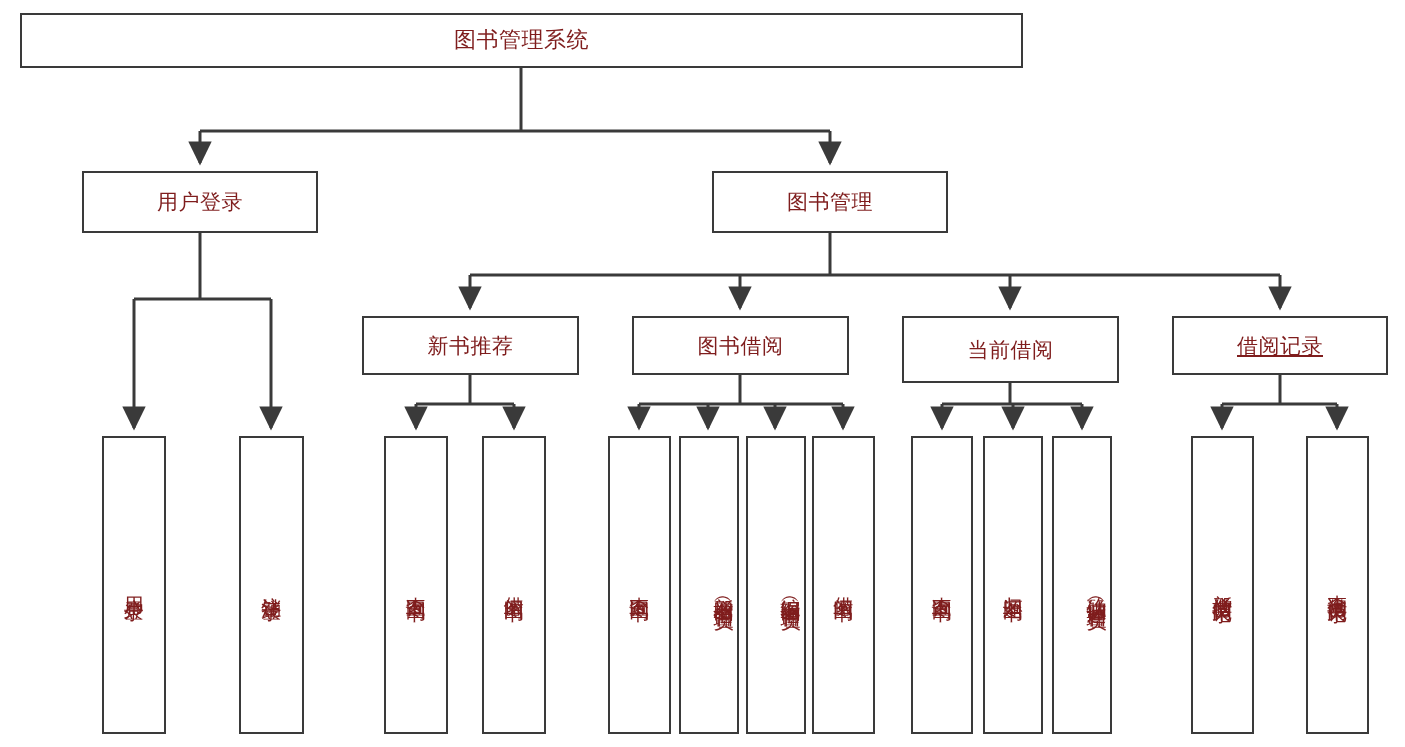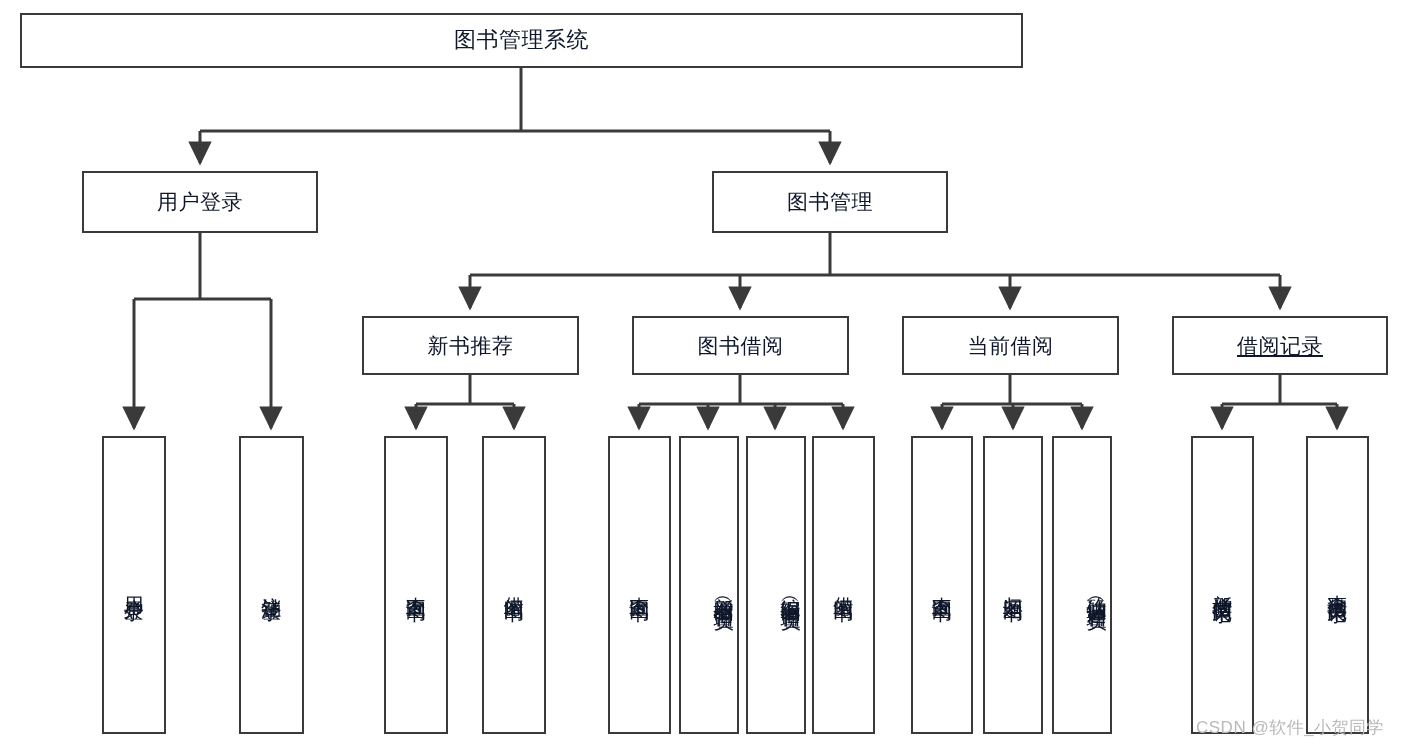--- a/index.html
+++ b/index.html
@@ -26,21 +26,21 @@
     pointer-events: none;
   }
   .node {
     position: absolute;
     box-sizing: border-box;
     background: #ffffff;
     border: 2px solid #3a3a3a;
     display: flex;
     align-items: center;
     justify-content: center;
-    color: #0f172a;
+    color: #7f1d1d;
   }
   .node-h {
     font-size: 21px;
     line-height: 1.2;
     letter-spacing: 0.5px;
     white-space: nowrap;
   }
   .node-root {
     font-size: 22px;
   }
@@ -125,21 +125,21 @@
   <div class="node node-h node-root" style="left:20px; top:13px; width:1003px; height:55px;">图书管理系统</div>
 
   <div class="node node-h" style="left:82px; top:171px; width:236px; height:62px;">用户登录</div>
 
   <div class="node node-h" style="left:362px; top:316px; width:217px; height:59px;">新书推荐</div>
 
   <div class="node node-h" style="left:712px; top:171px; width:236px; height:62px;">图书管理</div>
 
   <div class="node node-h" style="left:632px; top:316px; width:217px; height:59px;">图书借阅</div>
 
-  <div class="node node-h" style="left:902px; top:316px; width:217px; height:59px;">当前借阅</div>
+  <div class="node node-h" style="left:902px; top:316px; width:217px; height:67px;">当前借阅</div>
 
   <div class="node node-h" style="left:1172px; top:316px; width:216px; height:59px;text-decoration:underline;">借阅记录</div>
 
   <div class="node node-leaf shortlabel" style="left:102px; top:436px; width:64px; height:298px;">用户登录</div>
 
   <div class="node node-leaf shortlabel" style="left:239px; top:436px; width:65px; height:298px;">注销登录</div>
 
   <div class="node node-leaf shortlabel" style="left:384px; top:436px; width:64px; height:298px;">查询图书</div>
 
   <div class="node node-leaf shortlabel" style="left:482px; top:436px; width:64px; height:298px;">借阅图书</div>
@@ -155,15 +155,14 @@
   <div class="node node-leaf shortlabel" style="left:911px; top:436px; width:62px; height:298px;">查询图书</div>
 
   <div class="node node-leaf shortlabel" style="left:983px; top:436px; width:60px; height:298px;">归还图书</div>
 
   <div class="node node-leaf" style="left:1052px; top:436px; width:60px; height:298px;">确认归还（管理员）</div>
 
   <div class="node node-leaf shortlabel" style="left:1191px; top:436px; width:63px; height:298px;">新增借阅记录</div>
 
   <div class="node node-leaf shortlabel" style="left:1306px; top:436px; width:63px; height:298px;">查询借阅记录</div>
 
-  <div class="watermark" style="left:1196px; top:716px;">CSDN @软件_小贺同学</div>
 
 </div>
 
 </body></html>

